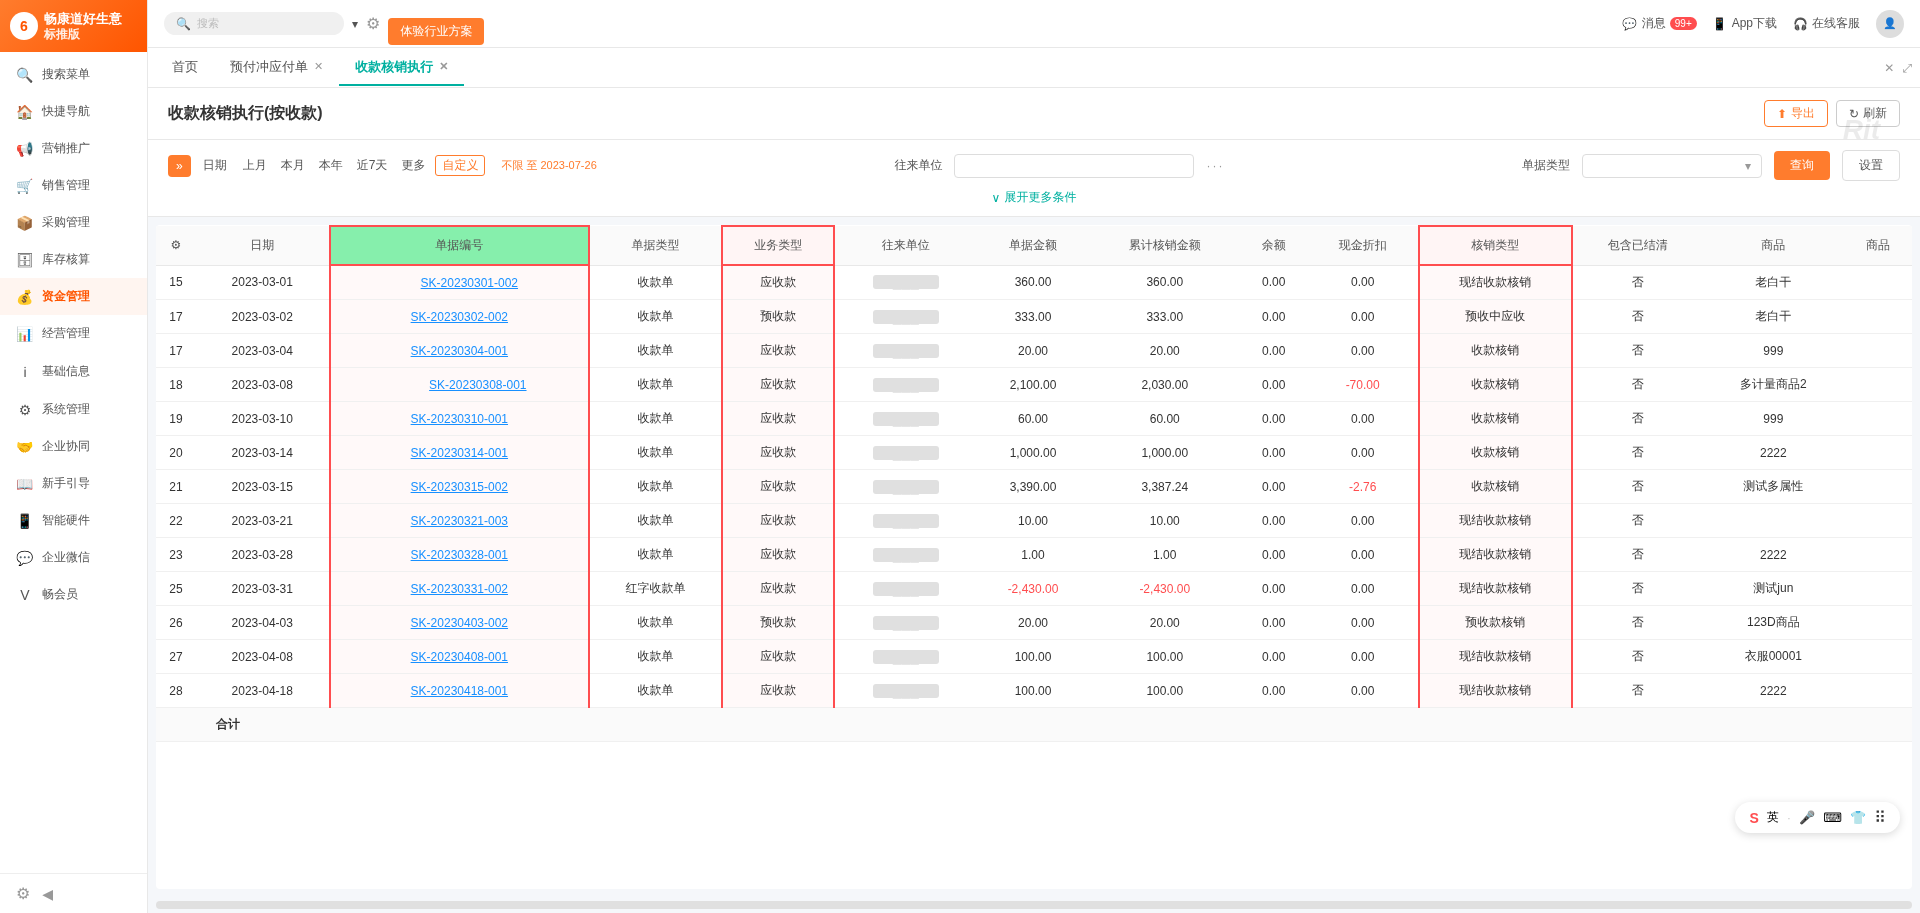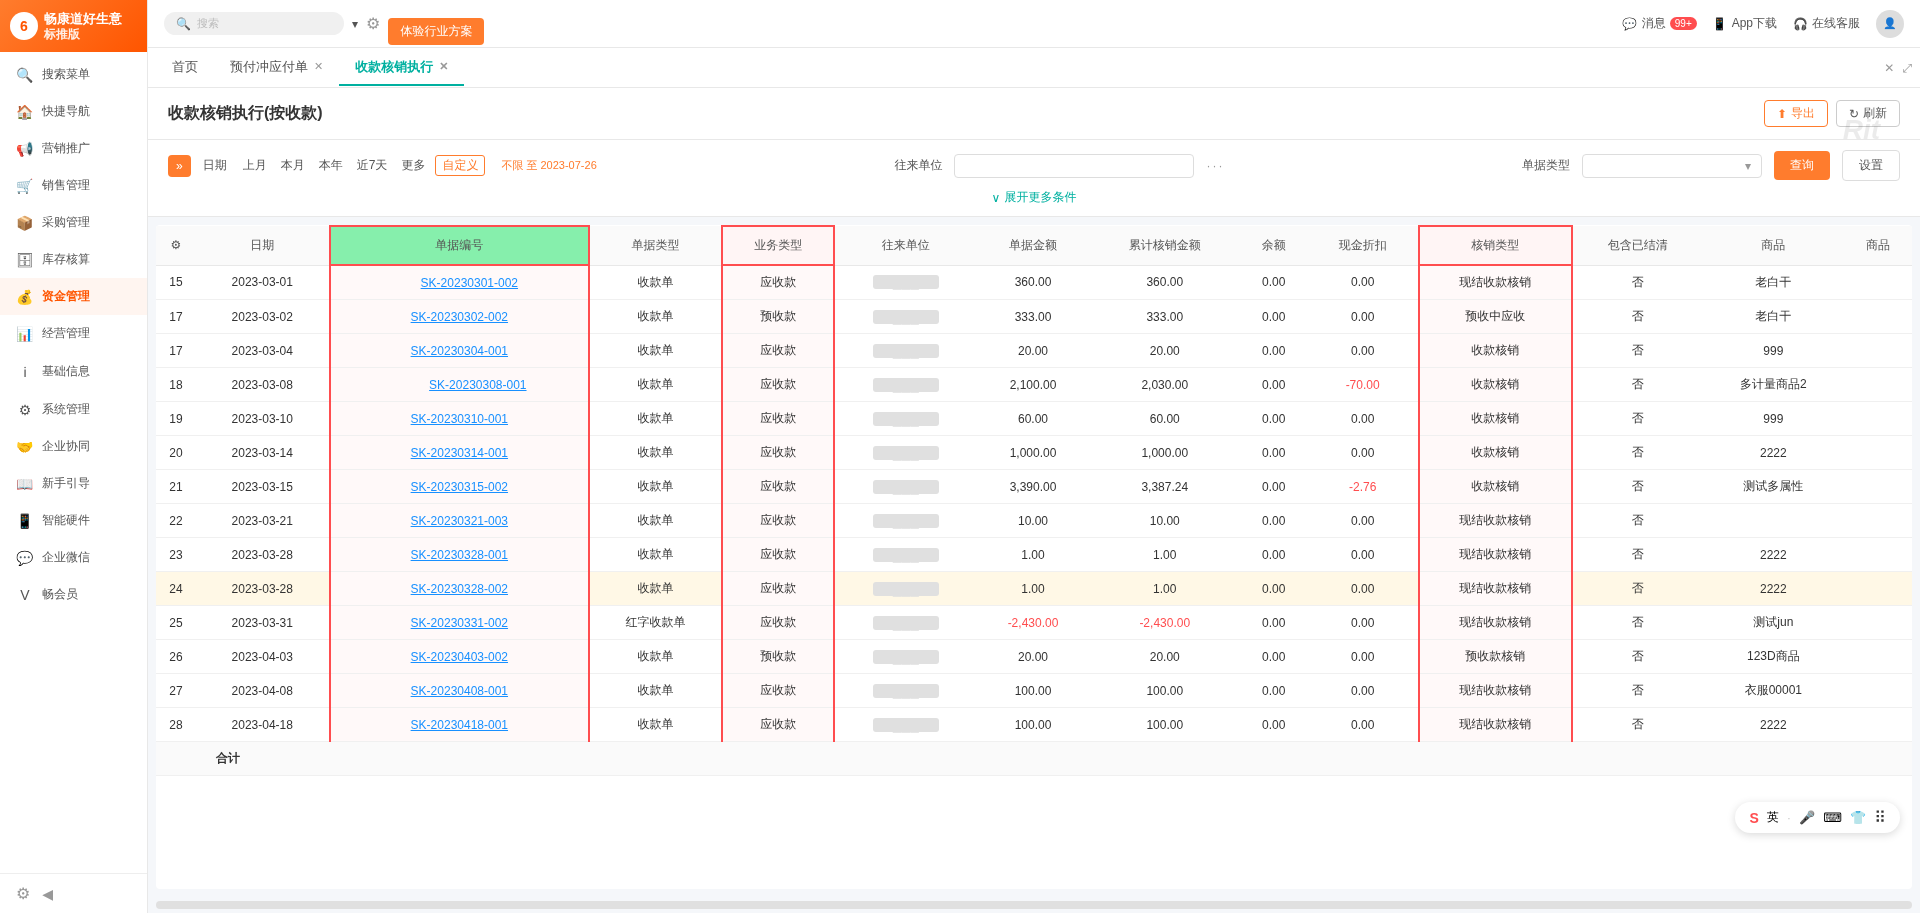--- a/index.html
+++ b/index.html
@@ -659,36 +659,20 @@
     <td><span style="background:#e0e0e0;color:#e0e0e0;border-radius:3px;padding:0 20px;">▓▓▓</span></td>
     <td class="">1.00</td>
     <td class="">1.00</td>
     <td>0.00</td>
     <td class="">0.00</td>
     <td style="border-left:2px solid #ff4d4f;border-right:2px solid #ff4d4f;background:rgba(255,77,79,0.03);">现结收款核销</td>
     <td>否</td>
     <td>2222</td>
     <td></td>
   </tr>
-            <tr class="row-highlighted">
-    <td>24</td>
-    <td>2023-03-28</td>
-    <td style="border-left:2px solid #ff4d4f;border-right:2px solid #ff4d4f;background:rgba(255,77,79,0.03);"><span class="link-text">SK-20230328-002</span></td>
-    <td>收款单</td>
-    <td style="border-left:2px solid #ff4d4f;border-right:2px solid #ff4d4f;background:rgba(255,77,79,0.03);">应收款</td>
-    <td><span style="background:#e0e0e0;color:#e0e0e0;border-radius:3px;padding:0 20px;">▓▓▓</span></td>
-    <td class="">1.00</td>
-    <td class="">1.00</td>
-    <td>0.00</td>
-    <td class="">0.00</td>
-    <td style="border-left:2px solid #ff4d4f;border-right:2px solid #ff4d4f;background:rgba(255,77,79,0.03);">现结收款核销</td>
-    <td>否</td>
-    <td>2222</td>
-    <td></td>
-  </tr>
             <tr>
     <td>25</td>
     <td>2023-03-31</td>
     <td style="border-left:2px solid #ff4d4f;border-right:2px solid #ff4d4f;background:rgba(255,77,79,0.03);"><span class="link-text">SK-20230331-002</span></td>
     <td>红字收款单</td>
     <td style="border-left:2px solid #ff4d4f;border-right:2px solid #ff4d4f;background:rgba(255,77,79,0.03);">应收款</td>
     <td><span style="background:#e0e0e0;color:#e0e0e0;border-radius:3px;padding:0 20px;">▓▓▓</span></td>
     <td class=" text-red">-2,430.00</td>
     <td class=" text-red">-2,430.00</td>
     <td>0.00</td>

